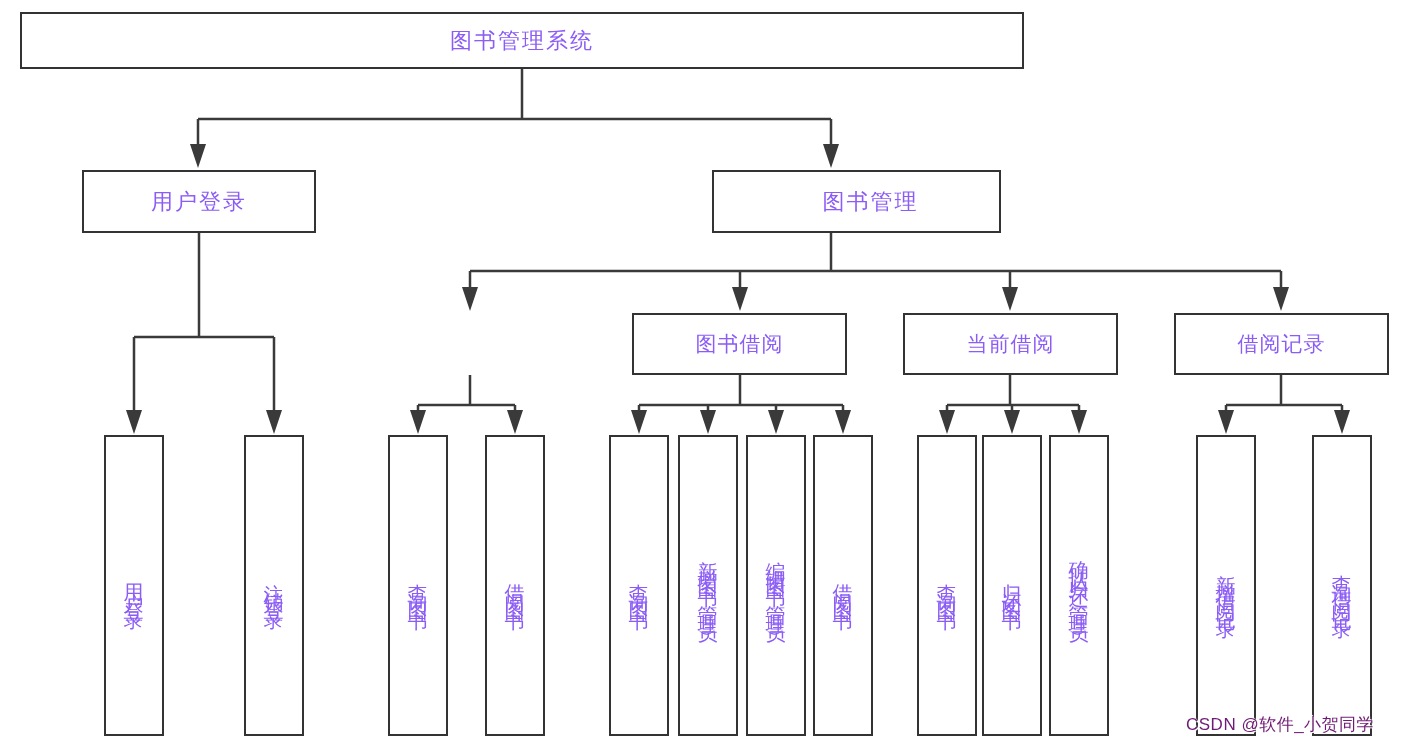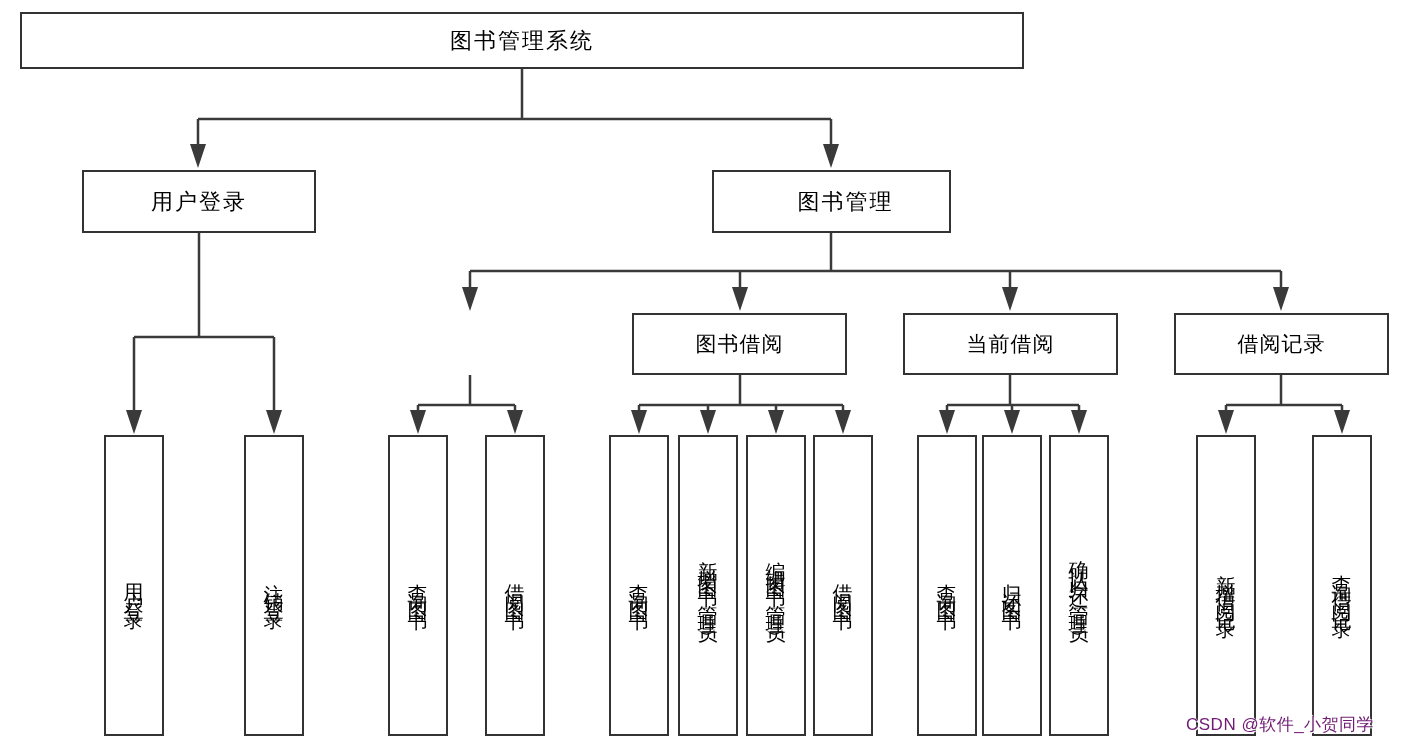--- a/index.html
+++ b/index.html
@@ -3,21 +3,21 @@
 <meta charset="utf-8">
 <style>
   html,body { margin:0; padding:0; background:#ffffff; }
   #canvas {
     position:relative; width:1405px; height:747px; background:#ffffff;
     font-family:"Liberation Sans","DejaVu Sans",sans-serif; overflow:hidden;
   }
   #wires { position:absolute; left:0; top:0; width:1405px; height:747px; }
   .box {
     position:absolute; box-sizing:border-box; background:#ffffff;
-    border:2.5px solid #333333; color:#000000;
+    border:2.5px solid #333333; color:#8b5cf6;
     display:flex; align-items:center; justify-content:center; text-align:center;
   }
   .root-box   { left:20px;  top:12px;  width:1004px; height:57px; }
   .root-box .lbl { font-size:22px; letter-spacing:2px; }
   .l2-box     { top:170px; height:63px; }
   .l2-box .lbl{ font-size:22px; letter-spacing:2px; }
   .l3-box     { top:313px; height:62px; }
   .l3-box .lbl{ font-size:21px; letter-spacing:1px; }
   .leaf       { top:435px; height:301px; width:60px; }
   .leaf .lbl  {
@@ -68,21 +68,21 @@
     </g>
   </svg>
 
   <div class="box root-box">
     <span class="lbl">图书管理系统</span>
   </div>
 
   <div class="box l2-box" style="left:82px;width:234px;">
     <span class="lbl">用户登录</span>
   </div>
-  <div class="box l2-box" style="left:712px;width:239px;padding-left:28px;">
+  <div class="box l2-box" style="left:712px;width:289px;padding-left:28px;">
     <span class="lbl">图书管理</span>
   </div>
 
   <div class="box l3-box" style="left:903px;width:215px;">
     <span class="lbl">当前借阅</span>
   </div>
   <div class="box l3-box" style="left:632px;width:215px;">
     <span class="lbl">图书借阅</span>
   </div>
   <div class="box l3-box" style="left:1174px;width:215px;">

